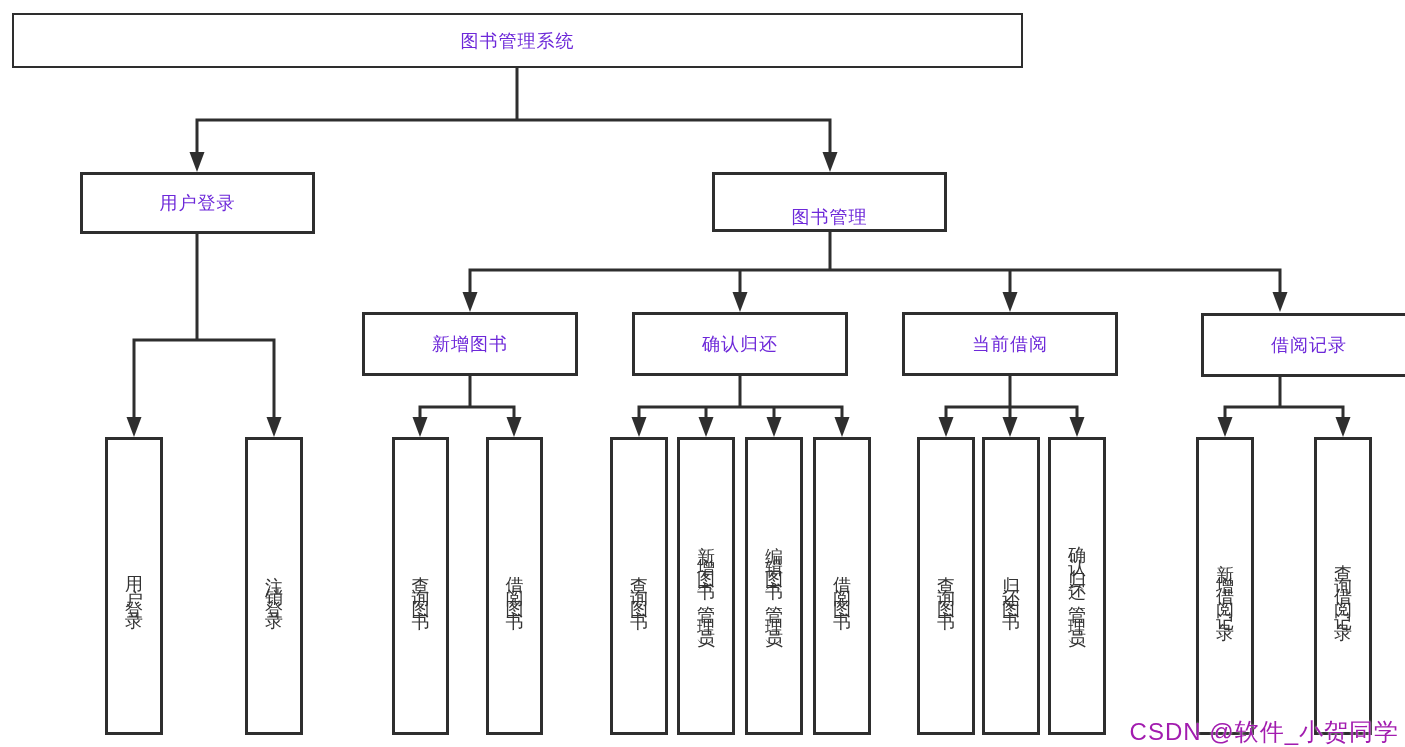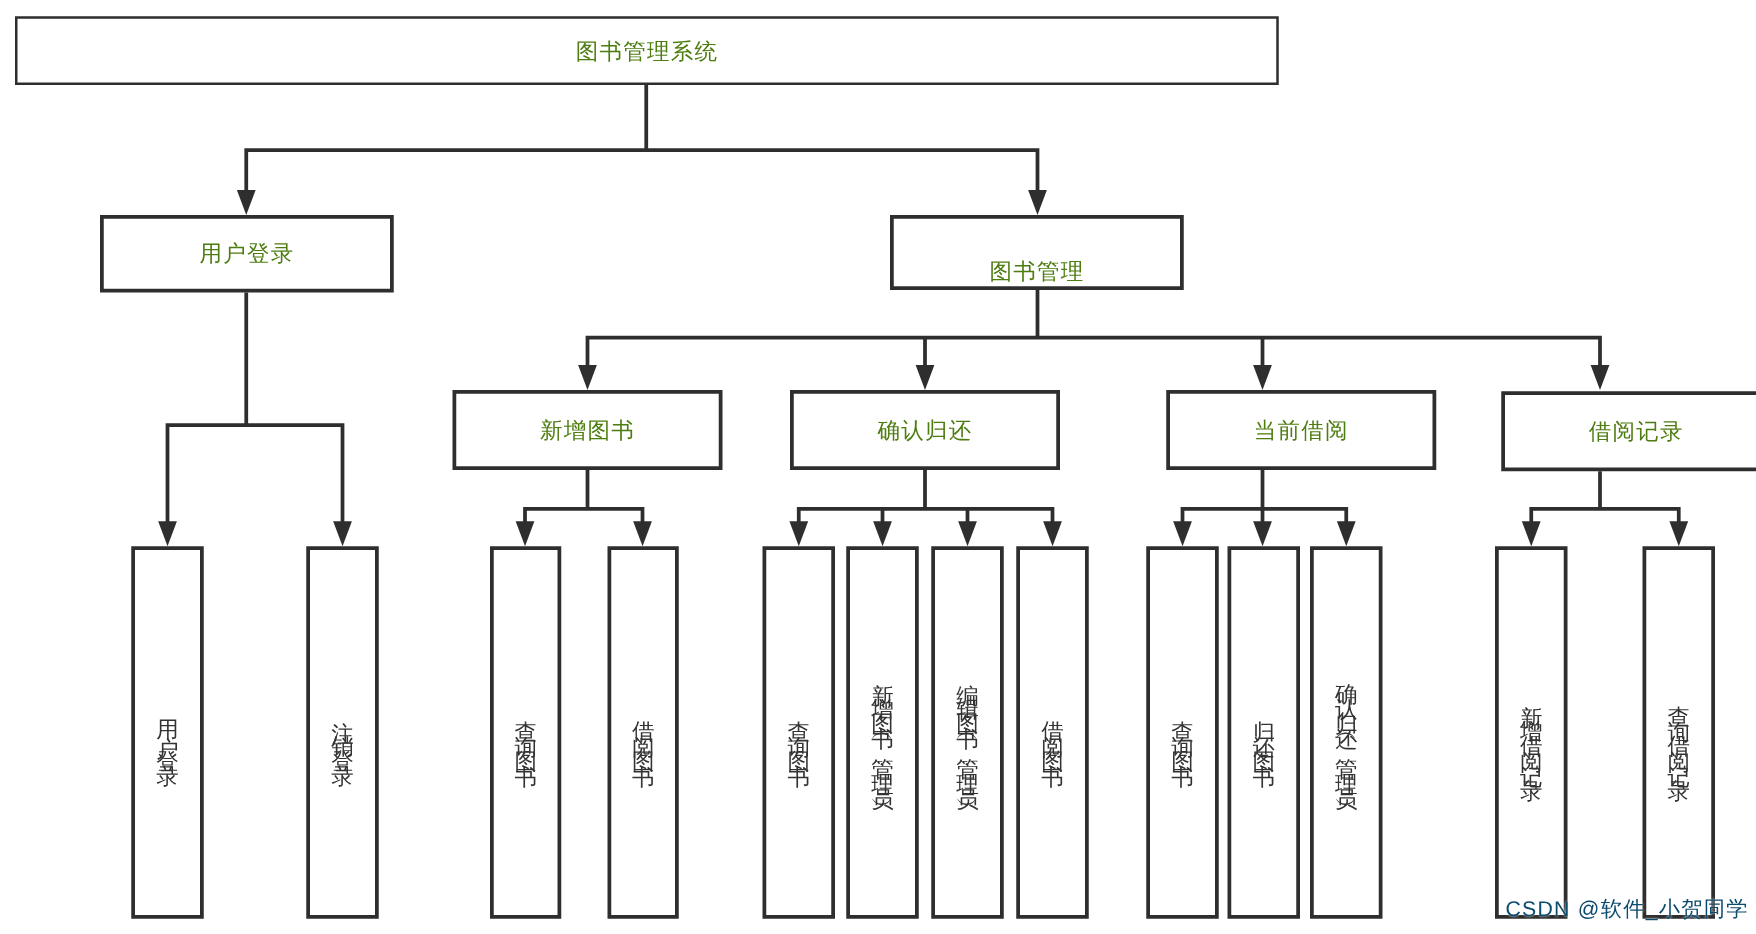--- a/index.html
+++ b/index.html
@@ -7,29 +7,29 @@
     position:relative;width:1405px;height:747px;background:#ffffff;
     font-family:"Liberation Sans","DejaVu Sans",sans-serif;
     overflow:hidden;color:#333333;
   }
   svg.wires{position:absolute;left:0;top:0;width:1405px;height:747px;}
   .box{
     position:absolute;background:#ffffff;border:3px solid #2e2e2e;
     box-sizing:border-box;display:flex;align-items:center;justify-content:center;
   }
   .box.root{border-width:2px;}
-  .hlabel{font-size:18px;letter-spacing:1px;color:#4d7c0f;}
+  .hlabel{font-size:18px;letter-spacing:1px;color:#6d28d9;}
   .vbox span{
     writing-mode:vertical-rl;text-orientation:mixed;
     font-size:18px;letter-spacing:12px;line-height:1;color:#333333;
     white-space:nowrap;
   }
   .watermark{
     position:absolute;right:6px;top:716px;
-    font-size:17px;color:#0c4a6e;letter-spacing:1px;
+    font-size:24px;color:#a21caf;letter-spacing:1px;
     text-shadow:0 0 2px #ffffff;
   }
 </style>
 </head>
 <body>
 
 <div class="stage">
 
   <svg class="wires" viewBox="0 0 1405 747" fill="none" stroke="#2e2e2e" stroke-width="3" stroke-linecap="square">
     <g>
@@ -84,21 +84,21 @@
   <div class="box" style="left:712px;top:172px;width:235px;height:60px;align-items:flex-end;">
     <span class="hlabel">图书管理</span>
   </div>
 
   <div class="box" style="left:362px;top:312px;width:216px;height:64px;">
     <span class="hlabel">新增图书</span>
   </div>
   <div class="box" style="left:632px;top:312px;width:216px;height:64px;">
     <span class="hlabel">确认归还</span>
   </div>
-  <div class="box" style="left:902px;top:312px;width:216px;height:64px;margin-left:31px;">
+  <div class="box" style="left:902px;top:312px;width:216px;height:64px;">
     <span class="hlabel">当前借阅</span>
   </div>
   <div class="box" style="left:1172px;top:313px;width:216px;height:64px;margin-left:29px;">
     <span class="hlabel">借阅记录</span>
   </div>
 
   <div class="box vbox" style="left:105px;top:437px;width:58px;height:298px;">
     <span>用户登录</span>
   </div>
   <div class="box vbox" style="left:245px;top:437px;width:58px;height:298px;">

